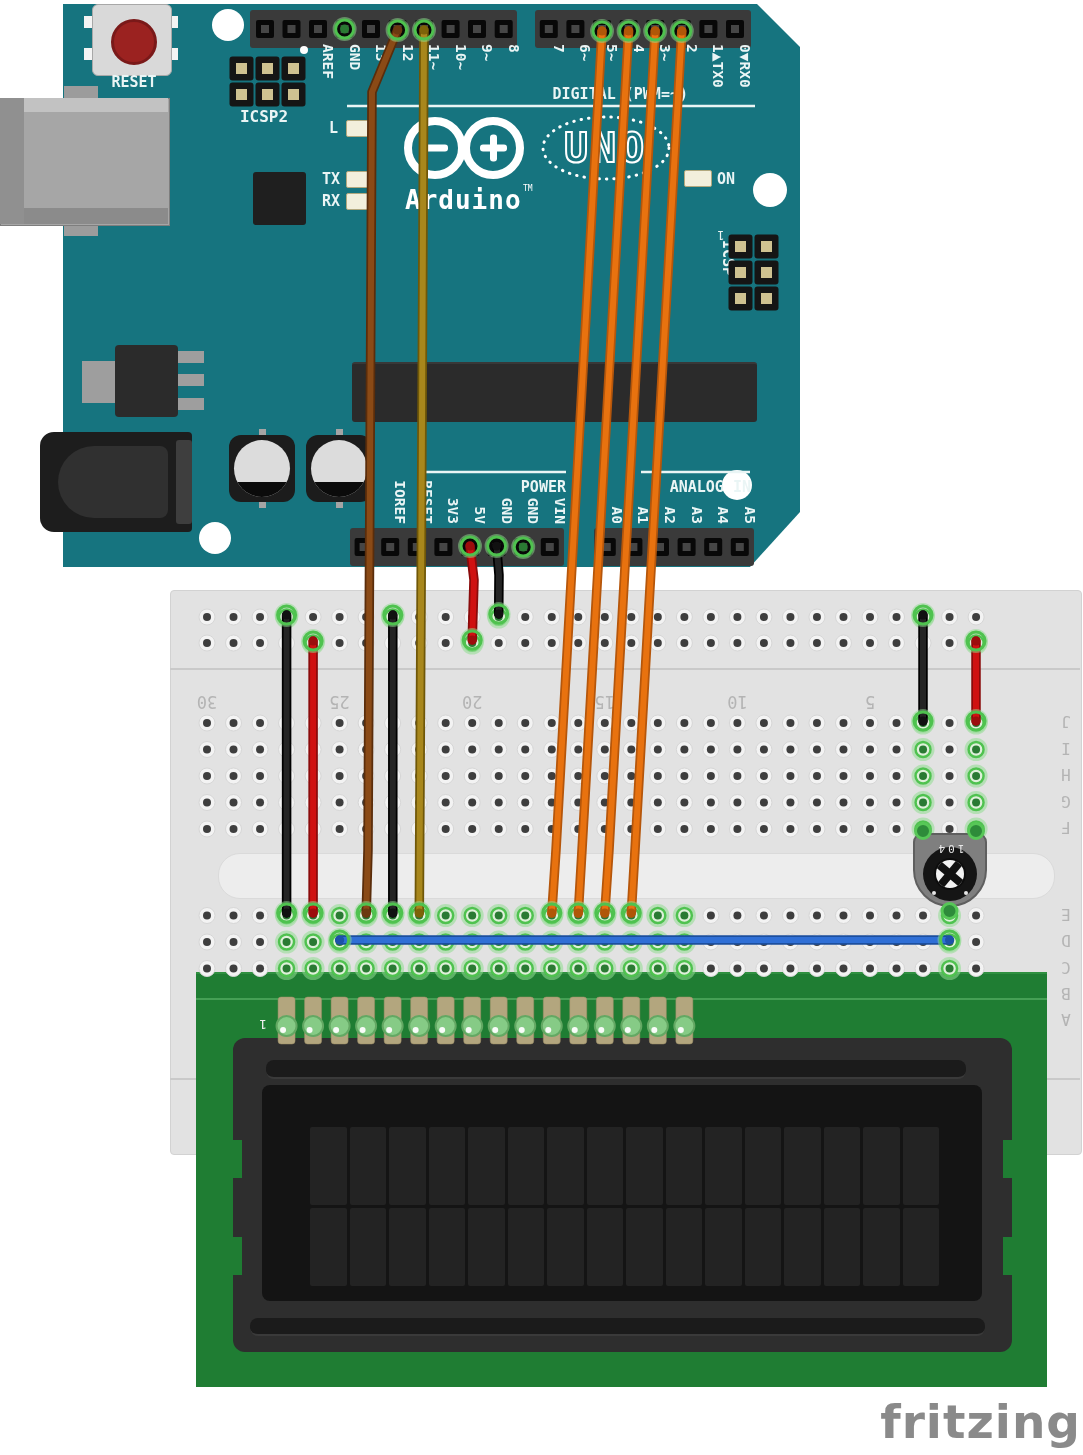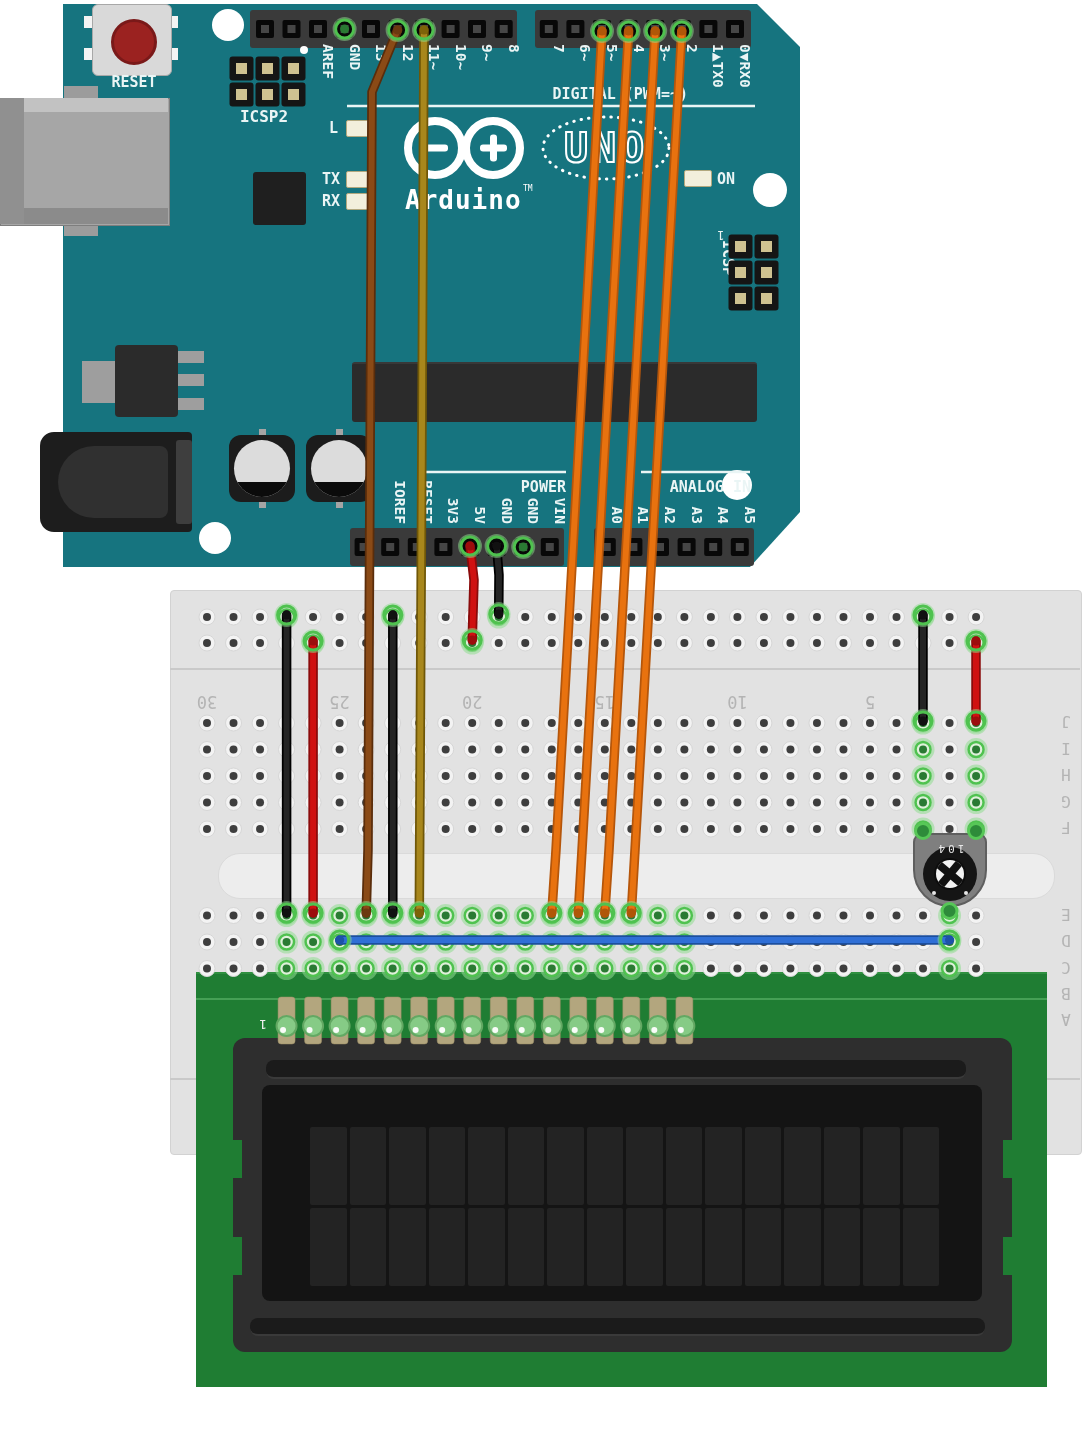--- a/index.html
+++ b/index.html
@@ -1189,13 +1189,14 @@
         <circle cx="949.5" cy="940" r="4.5" fill="#1d52a8"></circle>
         <circle cx="344.6" cy="29" r="11" fill="none" stroke="#8fdc8f" stroke-width="2" opacity="0.5"></circle>
         <circle cx="344.6" cy="29" r="9" fill="none" stroke="#4fc24f" stroke-width="3"></circle>
         <circle cx="344.6" cy="29" r="4.5" fill="#2a7a33"></circle>
         <circle cx="523.2" cy="547" r="11" fill="none" stroke="#8fdc8f" stroke-width="2" opacity="0.5"></circle>
         <circle cx="523.2" cy="547" r="9" fill="none" stroke="#4fc24f" stroke-width="3"></circle>
         <circle cx="523.2" cy="547" r="4.5" fill="#2a7a33"></circle>
       </g>
   </svg>
 
+  <div id="fritzing-logo" class="abs">fritzing</div>
 </div>
 
 </body></html>

